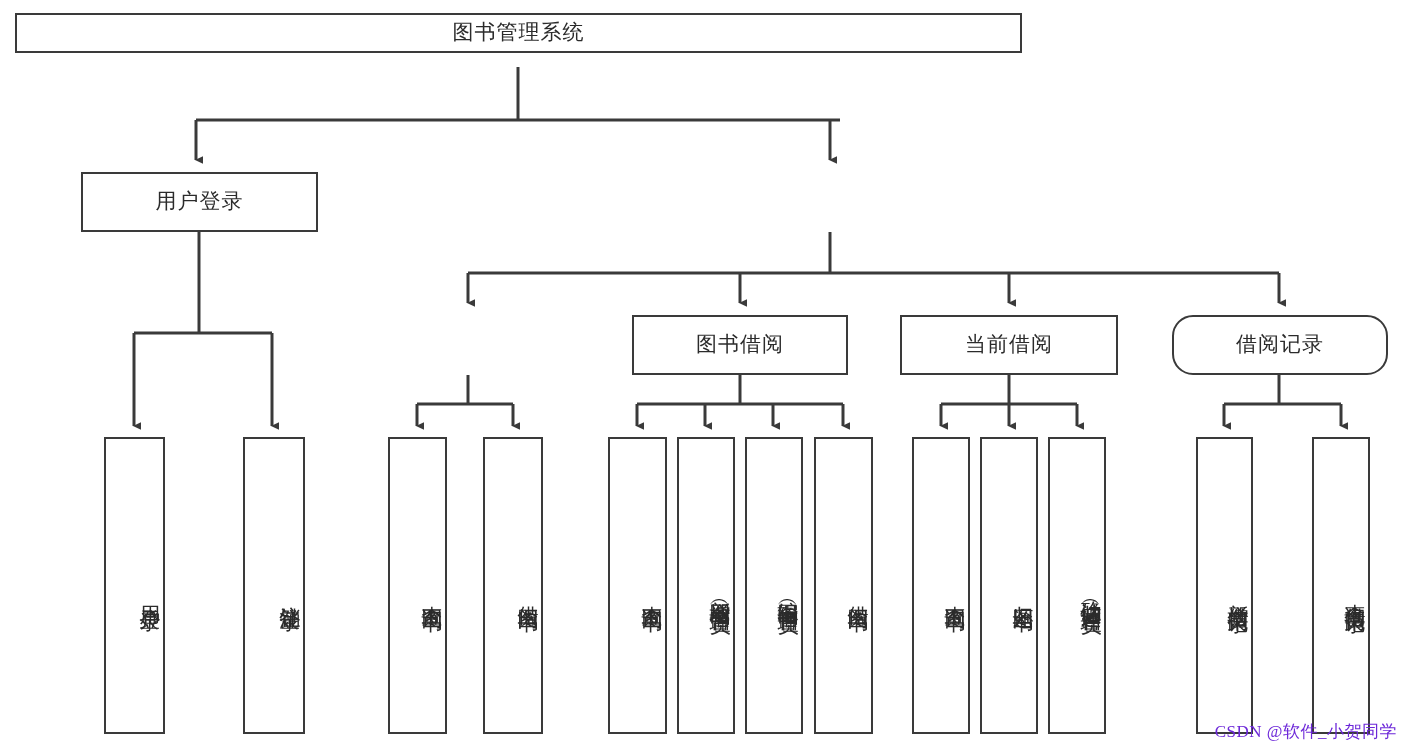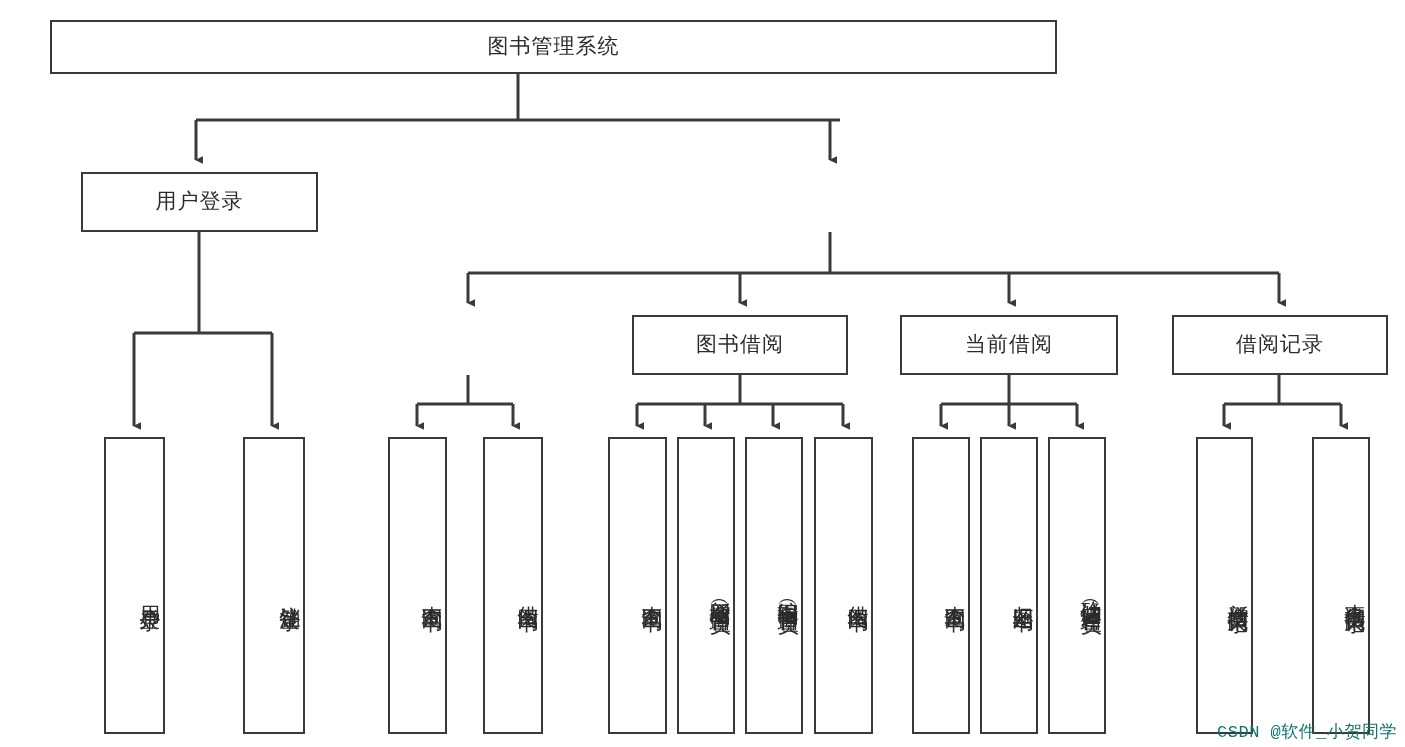--- a/index.html
+++ b/index.html
@@ -52,24 +52,24 @@
   .node.vertical .label {
     writing-mode: vertical-rl;
     text-orientation: upright;
     white-space: nowrap;
   }
   .watermark {
     position: absolute;
     right: 8px;
     bottom: 4px;
     font-size: 17px;
-    color: #0f766e;
+    color: #6d28d9;
     letter-spacing: 0.5px;
     white-space: nowrap;
-    font-family: Liberation Mono, monospace;
+    font-family: Liberation Serif, serif;
   }
 </style>
 </head>
 <body>
 
 <div id="canvas">
 
   <svg id="wires" viewBox="0 0 1405 747" xmlns="http://www.w3.org/2000/svg">
     <defs>
       <marker id="arrow" markerWidth="9" markerHeight="9" refX="4.2" refY="7.4" orient="auto" markerUnits="userSpaceOnUse">
@@ -113,35 +113,35 @@
       <path d="M1009,404 L1009,426" marker-end="url(#arrow)"></path>
       <path d="M1077,404 L1077,426" marker-end="url(#arrow)"></path>
 
       <path d="M1279,375 L1279,404"></path>
       <path d="M1224,404 L1341,404"></path>
       <path d="M1224,404 L1224,426" marker-end="url(#arrow)"></path>
       <path d="M1341,404 L1341,426" marker-end="url(#arrow)"></path>
     </g>
   </svg>
 
-  <div class="node horizontal" style="left:15px; top:20px; width:1007px; height:54px;margin-left:35px;">
+  <div class="node horizontal" style="left:15px; top:13px; width:1007px; height:40px;">
     <span class="label">图书管理系统</span>
   </div>
 
   <div class="node horizontal" style="left:81px; top:172px; width:237px; height:60px;">
     <span class="label">用户登录</span>
   </div>
 
   <div class="node horizontal" style="left:632px; top:315px; width:216px; height:60px;">
     <span class="label">图书借阅</span>
   </div>
   <div class="node horizontal" style="left:900px; top:315px; width:218px; height:60px;">
     <span class="label">当前借阅</span>
   </div>
-  <div class="node horizontal" style="left:1172px; top:315px; width:216px; height:60px;">
+  <div class="node horizontal" style="left:1172px; top:315px; width:216px; height:60px;border-radius:21px;">
     <span class="label">借阅记录</span>
   </div>
 
   <div class="node vertical" style="left:104px; top:437px; width:61px; height:297px;">
     <span class="label">用户登录</span>
   </div>
   <div class="node vertical" style="left:243px; top:437px; width:62px; height:297px;">
     <span class="label">注销登录</span>
   </div>
 

